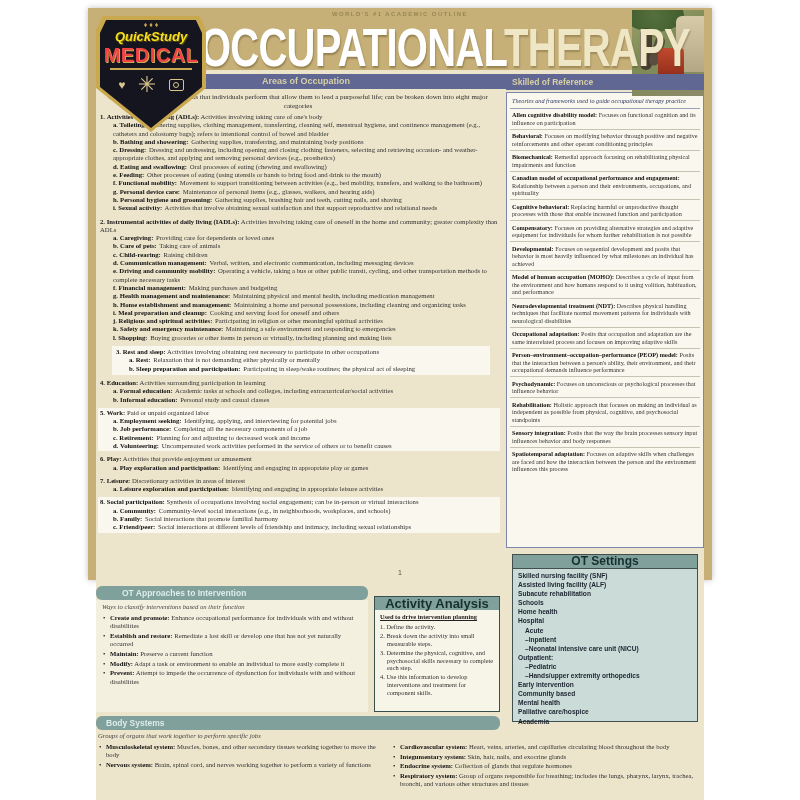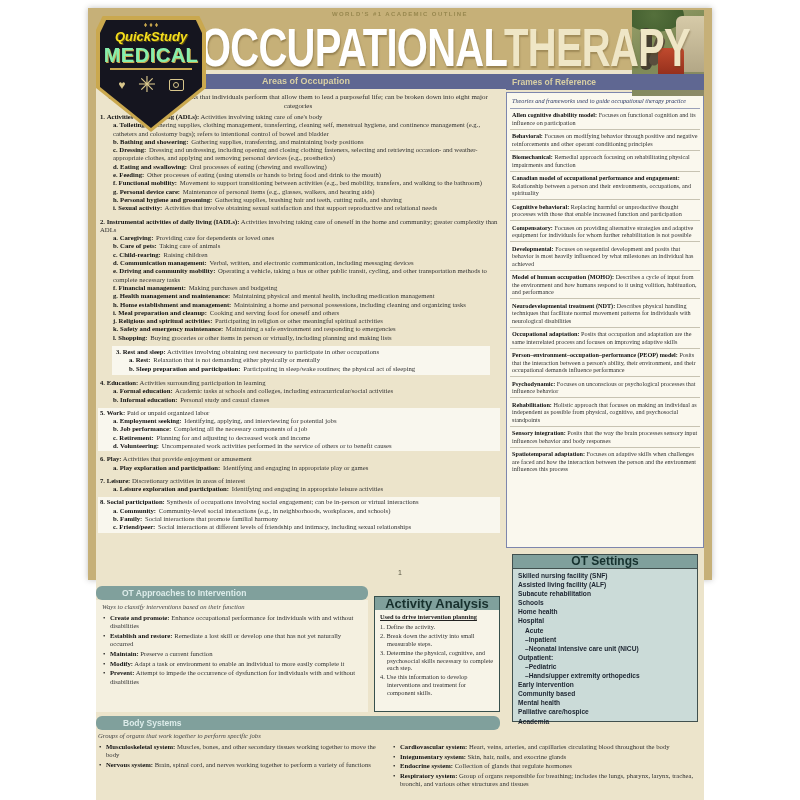--- a/index.html
+++ b/index.html
@@ -19,21 +19,21 @@
   
   .badge{position:absolute;left:8px;top:8px;width:110px;height:116px;z-index:5;
          clip-path:polygon(6% 0,94% 0,100% 12%,100% 62%,50% 100%,0 62%,0 12%);
          background:#caa84e;}
   .badge-in{position:absolute;left:4px;top:4px;right:4px;bottom:4px;
             clip-path:polygon(6% 0,94% 0,100% 12%,100% 62%,50% 100%,0 62%,0 12%);
             background:#15151f;text-align:center;}
   .badge-crest{color:#caa84e;font-size:7px;line-height:10px;}
   .badge-brand{color:#f5df1d;font-size:13px;font-weight:bold;font-style:italic;line-height:14px;
                text-shadow:1px 1px 0 #5a4a10;}
-  .badge-label{color:#86efac;font-size:20px;font-weight:800;letter-spacing:.5px;line-height:22px;
+  .badge-label{color:#ef4444;font-size:20px;font-weight:800;letter-spacing:.5px;line-height:22px;
                text-shadow:1px 1px 0 #caa84e;}
   .badge-rule{height:2px;background:#caa84e;margin:2px 10px;}
   .badge-icons{margin-top:4px;display:flex;justify-content:space-around;padding:0 12px;align-items:center;}
   .bicon{color:#d8c68c;font-size:12px;line-height:14px;}
   .bicon-star{font-size:22px;line-height:22px;}
   .cam{display:inline-block;width:13px;height:10px;border:1.5px solid #d8c68c;border-radius:2px;position:relative;}
   .cam::after{content:"";position:absolute;left:3.5px;top:1.5px;width:4px;height:4px;border:1px solid #d8c68c;border-radius:50%;}
   
   .photo{position:absolute;left:544px;top:2px;width:72px;height:86px;z-index:1;overflow:hidden;
          background:linear-gradient(150deg,#9aa06c 0%,#7d8a55 45%,#8d8a6a 100%);}
@@ -45,21 +45,21 @@
             background:linear-gradient(180deg,#c14a2e,#8f2c1a);}
   .ph-fig1{position:absolute;left:8px;top:18px;width:12px;height:42px;border-radius:6px;background:#453e33;}
   .ph-fig2{position:absolute;left:20px;top:26px;width:10px;height:30px;border-radius:5px;background:#5a4e3e;transform:rotate(18deg);}
   
   .bar{position:absolute;font-weight:bold;}
   .bar-slate{background:var(--slate,#5f6792);color:var(--slate_text,#d8cfa4);}
   .bar-teal{background:var(--teal,#80a09c);border-radius:6px;}
   .areas-bar{left:16px;top:66px;width:404px;height:15px;font-size:9px;text-align:center;line-height:15px;z-index:4;}
   .frames-bar{left:418px;top:66px;width:198px;height:16px;font-size:8.5px;line-height:16px;padding-left:6px;box-sizing:border-box;z-index:4;}
   .appr-bar{left:8px;top:578px;width:272px;height:14px;font-size:8.5px;line-height:14px;color:#dcecea;padding-left:26px;box-sizing:border-box;}
-  .body-bar{left:8px;top:708px;width:404px;height:14px;font-size:8.5px;line-height:14px;color:#dcecea;padding-left:27px;box-sizing:border-box;}
+  .body-bar{left:8px;top:708px;width:404px;height:14px;font-size:8.5px;line-height:14px;color:#dcecea;padding-left:10px;box-sizing:border-box;}
   
   .areas-intro{position:absolute;left:8px;top:85px;width:404px;text-align:center;
                font-family:"Liberation Serif",serif;font-size:7px;line-height:8.5px;color:#2c2c2c;}
   .areas-list{position:absolute;left:10px;top:104px;width:402px;height:472px;
               font-family:"Liberation Serif",serif;font-size:6.7px;line-height:8.3px;color:#333;}
   .sec{margin-bottom:3px;padding:1px 2px;}
   .sec b{color:#111;}
   .sub{padding-left:13px;}
   .sub-i b{margin-right:1px;}
   .sw{background:#f9f7ee;}
@@ -436,21 +436,21 @@
       <div class="blt">
         <b>Endocrine system:</b>
         <span>Collection of glands that regulate hormones</span>
       </div>
       <div class="blt">
         <b>Respiratory system:</b>
         <span>Group of organs responsible for breathing; includes the lungs, pharynx, larynx, trachea, bronchi, and various other structures and tissues</span>
       </div>
     </div>
 
-  <div class="bar bar-slate frames-bar">Frames of Reference</div>
+  <div class="bar bar-slate frames-bar">Skilled of Reference</div>
   <div class="frames-panel">
     <div class="fr-intro">Theories and frameworks used to guide occupational therapy practice</div>
     <div>
 
     <div class="fr-e">
           <b>Allen cognitive disability model:</b>
           <span>Focuses on functional cognition and its influence on participation</span>
         </div>
         <div class="fr-e">
           <b>Behavioral:</b>

